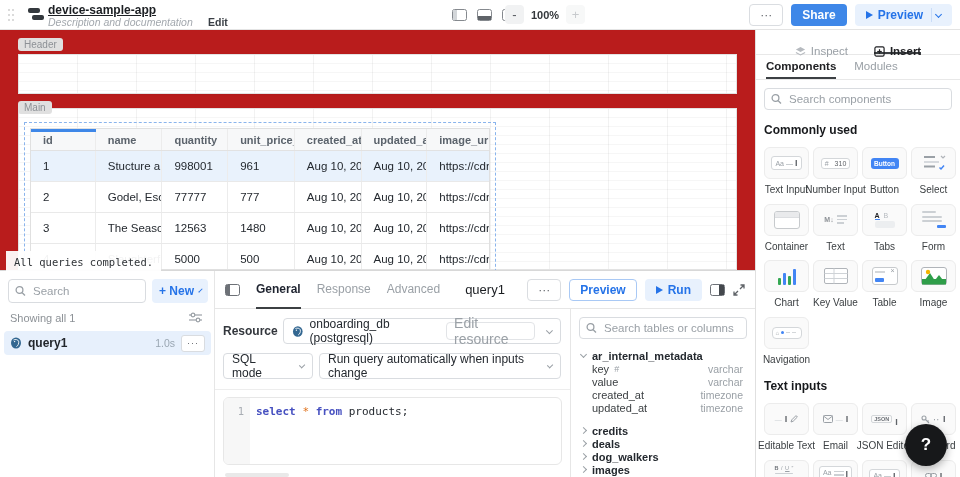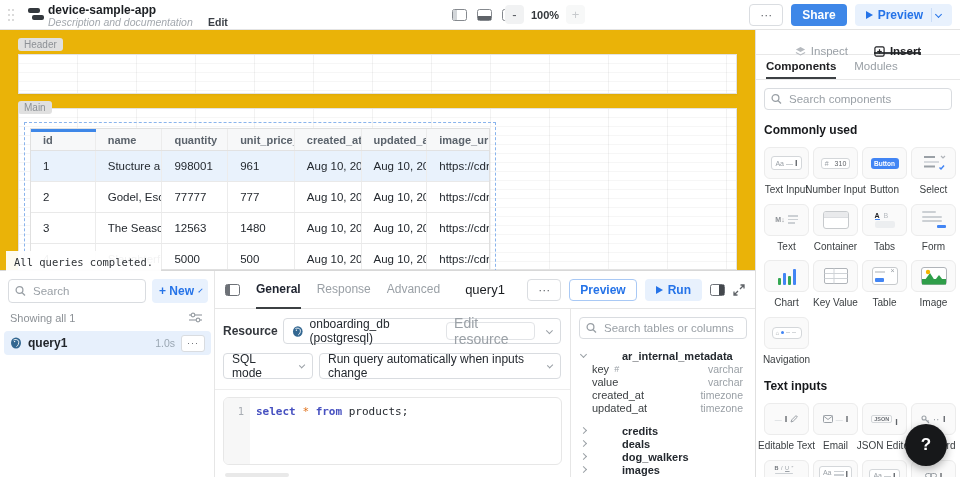--- a/index.html
+++ b/index.html
@@ -11,21 +11,21 @@
 
   
   #topbar { position:absolute; top:0; left:0; width:960px; height:30px; background:#fff;
     border-bottom:1px solid #e4e4e4; z-index:50; }
   .drag-dots { position:absolute; left:8px; top:9px; width:2px; height:2px; background:#cfcfcf; border-radius:50%;
     box-shadow:4px 0 0 #cfcfcf, 0 5px 0 #cfcfcf, 4px 5px 0 #cfcfcf, 0 10px 0 #cfcfcf, 4px 10px 0 #cfcfcf; }
   .app-logo { position:absolute; left:26px; top:7px; width:18px; height:16px; }
   .app-logo i { position:absolute; background:#33383d; border-radius:2px; }
   .app-logo i.b1 { left:2px; top:1px; width:12px; height:5px; }
   .app-logo i.b2 { left:6px; top:8px; width:12px; height:5px; }
-  #app-title { position:absolute; left:48px; top:3px; font-size:12px; font-weight:700; color:#1c1f23; }
+  #app-title { position:absolute; left:48px; top:3px; font-size:12px; font-weight:700; color:#1c1f23;text-decoration:underline; }
   #app-sub { position:absolute; left:48px; top:16px; font-size:10.5px; color:#a3a8ae; font-style:italic; }
   #edit-link { position:absolute; left:208px; top:16px; font-size:10.5px; color:#3a3f45; font-weight:700; cursor:pointer; }
   .panel-icon { width:15px; height:12px; border:1.5px solid #85898e; border-radius:2.5px; position:relative; background:#fff; }
   .panel-icon.left::after  { content:""; position:absolute; left:0; top:0; bottom:0; width:4px; background:#d3d6d9; }
   .panel-icon.bottom::after{ content:""; position:absolute; left:0; right:0; bottom:0; height:4px; background:#5f6368; }
   .panel-icon.right::after { content:""; position:absolute; right:0; top:0; bottom:0; width:5px; background:#44484d; }
   #panel-toggles { position:absolute; left:452px; top:9px; display:flex; gap:10px; }
   #zoom-ctrl { position:absolute; left:505px; top:5px; display:flex; align-items:center; gap:7px; }
   .zoom-btn { width:19px; height:19px; border:none; border-radius:4px; background:#f1f2f3; color:#55595e;
     font-size:13px; line-height:1; display:flex; align-items:center; justify-content:center; }
@@ -37,21 +37,21 @@
   .btn-outline { background:#fff; border-color:#dadde1; color:#5f6368; }
   .btn-primary { background:#3e87e8; color:#fff; font-weight:700; }
   .btn-soft { background:#e8f1fd; color:#2573e8; font-weight:700; }
   .chev { display:inline-block; width:5px; height:5px; border-right:1.5px solid currentColor;
     border-bottom:1.5px solid currentColor; transform:rotate(45deg); margin-left:6px; margin-top:-2px; }
   .play { width:0; height:0; border-left:7px solid currentColor; border-top:4px solid transparent;
     border-bottom:4px solid transparent; margin-right:5px; }
   .split-div { width:1px; height:14px; background:#c9dcf8; margin:0 4px 0 8px; }
 
   
-  #canvas { position:absolute; left:0; top:30px; width:755px; height:240px; background:#eab308; overflow:hidden; }
+  #canvas { position:absolute; left:0; top:30px; width:755px; height:240px; background:#b91c1c; overflow:hidden; }
   .frame-tag { position:absolute; font-size:10px; color:#8d9196; background:#e0e0e0; border-radius:3px;
     padding:1px 6px; z-index:2; }
   .grid-bg { background-color:#fff;
     background-image:
       repeating-linear-gradient(to bottom, transparent 0 8px, rgba(0,0,0,0.035) 8px 9px),
       repeating-linear-gradient(to right, transparent 0 58px, rgba(0,0,0,0.05) 58px 59px);
     border:1px solid #e3e3e3; box-shadow:0 1px 2px rgba(0,0,0,0.06); }
   #header-frame { position:absolute; left:18px; top:24px; width:719px; height:40px; }
   #main-frame { position:absolute; left:18px; top:78px; width:719px; height:162px; }
   #table-select { position:absolute; left:24px; top:92px; width:472px; height:160px;
@@ -119,21 +119,21 @@
     border-radius:6px; background:#fff; display:flex; overflow:hidden; }
   #sql-gutter { width:26px; background:#f7f7f7; color:#a8adb3; font-family:"DejaVu Sans Mono", monospace;
     font-size:10.5px; text-align:right; padding:7px 6px 0 0; }
   #sql-code { font-family:"DejaVu Sans Mono", monospace; font-size:11px; padding:7px 0 0 6px; color:#24292f; }
   .kw { color:#4650c0; font-weight:700; } .op { color:#e0731d; }
   #sql-scroll { position:absolute; left:10px; top:164px; width:64px; height:4px; background:#e9e9e9; border-radius:2px; }
 
   #schema { position:absolute; left:355px; top:38px; right:0; bottom:0; border-left:1px solid #e6e6e6; overflow:hidden; }
   #schema-search { position:absolute; left:8px; top:8px; width:168px; height:22px; }
   #schema-tree { position:absolute; left:0; top:40px; right:0; font-size:11px; }
-  .tree-row { display:flex; align-items:center; height:13px; padding:0 12px 0 10px; cursor:pointer;gap:30px; }
+  .tree-row { display:flex; align-items:center; height:13px; padding:0 12px 0 10px; cursor:pointer; }
   .tree-row .arrow { width:5px; height:5px; border-right:1.3px solid #9aa0a6; border-bottom:1.3px solid #9aa0a6;
     flex:none; margin-right:6px; }
   .arrow.down { transform:rotate(45deg); margin-top:-2px; }
   .arrow.right { transform:rotate(-45deg); }
   .tree-row .tname { font-weight:700; color:#24292f; }
   .tree-col { display:flex; align-items:center; height:13px; padding:0 12px 0 21px; }
   .tree-col .cname { color:#3c4043; }
   .tree-col .badge { color:#9aa0a6; font-size:9px; margin-left:5px; }
   .tree-col .ctype { margin-left:auto; color:#9aa0a6; font-size:10.5px; }
   .tree-gap { height:10px; }
@@ -554,36 +554,36 @@
               <path d="M19 2 L21 4 L23 2" fill="none" stroke="#b0b4b9" stroke-width="1.2"></path>
               <line x1="2" y1="8" x2="17" y2="8" stroke="#cfd3d7" stroke-width="1.6"></line>
               <line x1="2" y1="12.5" x2="13" y2="12.5" stroke="#9aa0a6" stroke-width="2"></line>
               <path d="M17.5 13.5 L19 15 L22 11.5" fill="none" stroke="#4285f4" stroke-width="1.5"></path>
             </svg>
           </div>
         <div class="tile-label">Select</div>
       </div>
       <div class="tile-cell">
         <div class="tile">
+            <span class="cont-tile"></span>
+          </div>
+        <div class="tile-label">Container</div>
+      </div>
+      <div class="tile-cell">
+        <div class="tile">
             <span class="txt-ico">
               <b style="font-size:7px;color:#8d9196;">M↓</b>
               <span class="lines2">
                 <i></i>
                 <i></i>
                 <i style="width:7px;"></i>
               </span>
             </span>
           </div>
         <div class="tile-label">Text</div>
-      </div>
-      <div class="tile-cell">
-        <div class="tile">
-            <span class="cont-tile"></span>
-          </div>
-        <div class="tile-label">Container</div>
       </div>
       <div class="tile-cell">
         <div class="tile">
             <span class="tabs-tile">
               <span class="row"><span class="a">A</span><span class="b">B</span></span>
               <span class="box"></span>
             </span>
           </div>
         <div class="tile-label">Tabs</div>
       </div>

